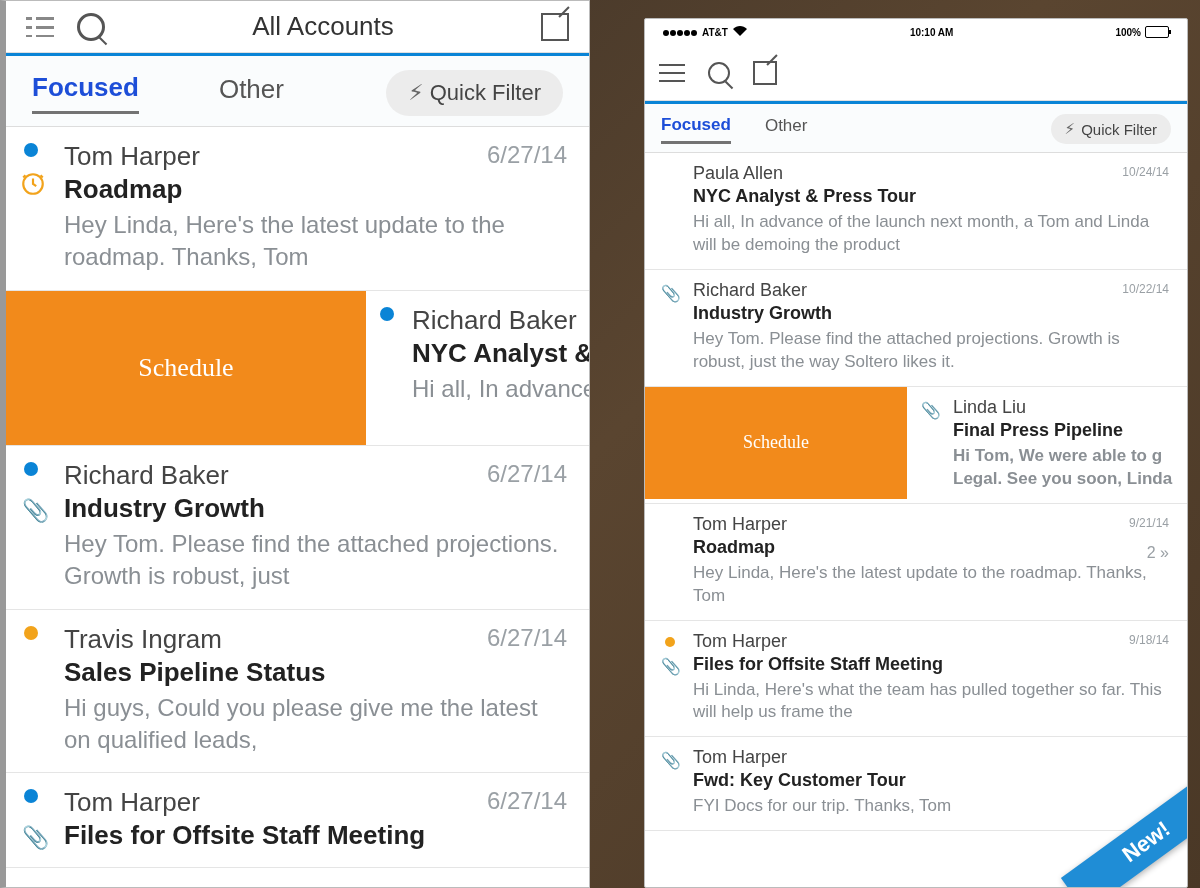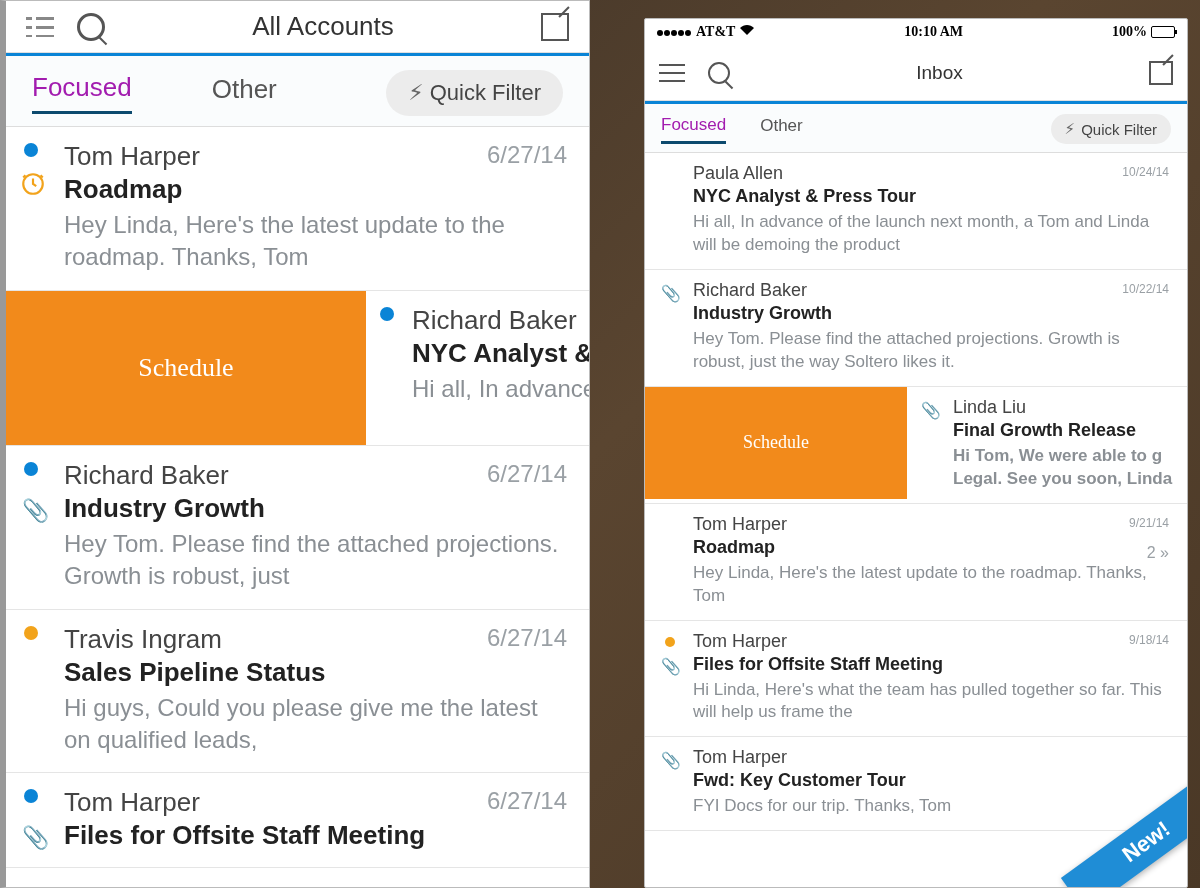--- a/index.html
+++ b/index.html
@@ -7,37 +7,37 @@
     width: 1200px; height: 888px;
     background: linear-gradient(135deg, #3a2f25 0%, #5a4530 50%, #4a3826 100%);
     font-family: -apple-system, "Helvetica Neue", Arial, sans-serif;
     display: flex;
     overflow: hidden;
   }
   .col-left, .col-right { background:#fff; overflow:hidden; display:flex; flex-direction:column; border:1px solid #bbb; }
   .col-left { width: 590px; height: 888px; margin-left:0; margin-top:0; border-left:6px solid #999;}
   .gap { flex:1; }
   .col-right { width: 544px; height: 870px; margin-top:18px; margin-right:12px; position:relative; border-radius:2px;}
-  .status-bar { height:26px; display:flex; align-items:center; justify-content:space-between; padding:0 12px; font-size:14px; font-weight:600;font-family:Liberation Serif, serif;}
+  .status-bar { height:26px; display:flex; align-items:center; justify-content:space-between; padding:0 18px; font-size:10px; font-weight:600;}
   .status-left,.status-right{display:flex;align-items:center;gap:4px;}
   .dots span{width:6px;height:6px;border-radius:50%;background:#000;display:inline-block;margin-right:1px;}
   .battery{width:24px;height:12px;border:1px solid #000;border-radius:2px;position:relative;}
   .battery::after{content:"";position:absolute;right:-3px;top:3px;width:2px;height:4px;background:#000;}
   .battery-fill{background:#000;height:100%;width:100%;}
   .topbar { height:56px; display:flex; align-items:center; padding:0 14px; gap:23px; border-bottom:1px solid #e0e0e0; position:relative;}
   .topbar-l .topbar{height:52px;padding:0 20px;}
   .title-center{flex:1;text-align:center;font-size:19px;color:#333;font-weight:400;}
   .title-center.lg{font-size:26px;}
   .icon{display:inline-flex;align-items:center;justify-content:center;}
   .blue-line{height:3px;background:#0a84d6;}
   .tabbar{display:flex;align-items:center;padding:10px 16px 8px;border-bottom:1px solid #ddd;background:#fafcfd;}
   .tabbar.lg{padding:14px 26px 10px;}
   .tab{font-size:17px;color:#555;margin-right:34px;padding-bottom:6px;cursor:pointer;}
   .tab.lg{font-size:26px;margin-right:80px;padding-bottom:8px;}
-  .tab.active{font-weight:400;color:#a21caf;border-bottom:3px solid #0c4a6e;}
+  .tab.active{font-weight:700;color:#1d4ed8;border-bottom:3px solid #737373;}
   .quickfilter{margin-left:auto;background:#ececec;border-radius:18px;padding:6px 14px;font-size:15px;color:#444;display:flex;align-items:center;gap:6px;cursor:pointer;}
   .quickfilter.lg{font-size:22px;padding:10px 22px;border-radius:24px;}
   .list{flex:1;overflow:hidden;}
   .row{border-bottom:1px solid #e5e5e5;padding:10px 18px 12px 48px;position:relative;cursor:pointer;}
   .row.lg{padding:14px 22px 16px 58px;}
   .dot{width:14px;height:14px;border-radius:50%;position:absolute;left:18px;top:16px;}
   .dot.sm{width:10px;height:10px;left:20px;}
   .sender{font-size:18px;color:#444;}
   .sender.lg{font-size:26px;}
   .date{position:absolute;right:18px;top:12px;color:#9aa0a5;font-size:12px;}
@@ -161,21 +161,20 @@
     <span class="icon">
         <span class="hamburger">
           <span></span>
           <span></span>
           <span></span>
         </span>
       </span>
     <span class="icon">
         <span class="search-ico"></span>
       </span>
-    <span class="title-center">Inbox</span>
     <span class="icon">
         <span class="compose"></span>
       </span>
   </div>
   <div class="blue-line"></div>
   <div class="tabbar">
     <span class="tab active">Focused</span>
     <span class="tab">Other</span>
     <span class="quickfilter">
       <span style="color:#666;">⚡︎</span>
@@ -196,21 +195,21 @@
       <div class="subject">Industry Growth</div>
       <div class="preview">Hey Tom. Please find the attached projections. Growth is robust, just the way Soltero likes it.</div>
     </div>
     <div class="swipe-row">
       <div class="swipe-action" style="width:262px;height:112px;">
           <span>Schedule</span>
         </div>
       <div class="swipe-content">
         <span class="attach" style="top:14px;left:14px;">📎</span>
         <div class="sender">Linda Liu</div>
-        <div class="subject">Final Growth Release</div>
+        <div class="subject">Final Press Pipeline</div>
         <div class="preview" style="white-space:normal;font-weight:bold;">Hi Tom, We were able to g Legal. See you soon, Linda</div>
       </div>
     </div>
     <div class="row">
       <div class="sender">Tom Harper</div>
       <div class="date">9/21/14</div>
       <div class="thread-count">2 »</div>
       <div class="subject">Roadmap</div>
       <div class="preview">Hey Linda, Here's the latest update to the roadmap. Thanks, Tom</div>
     </div>

